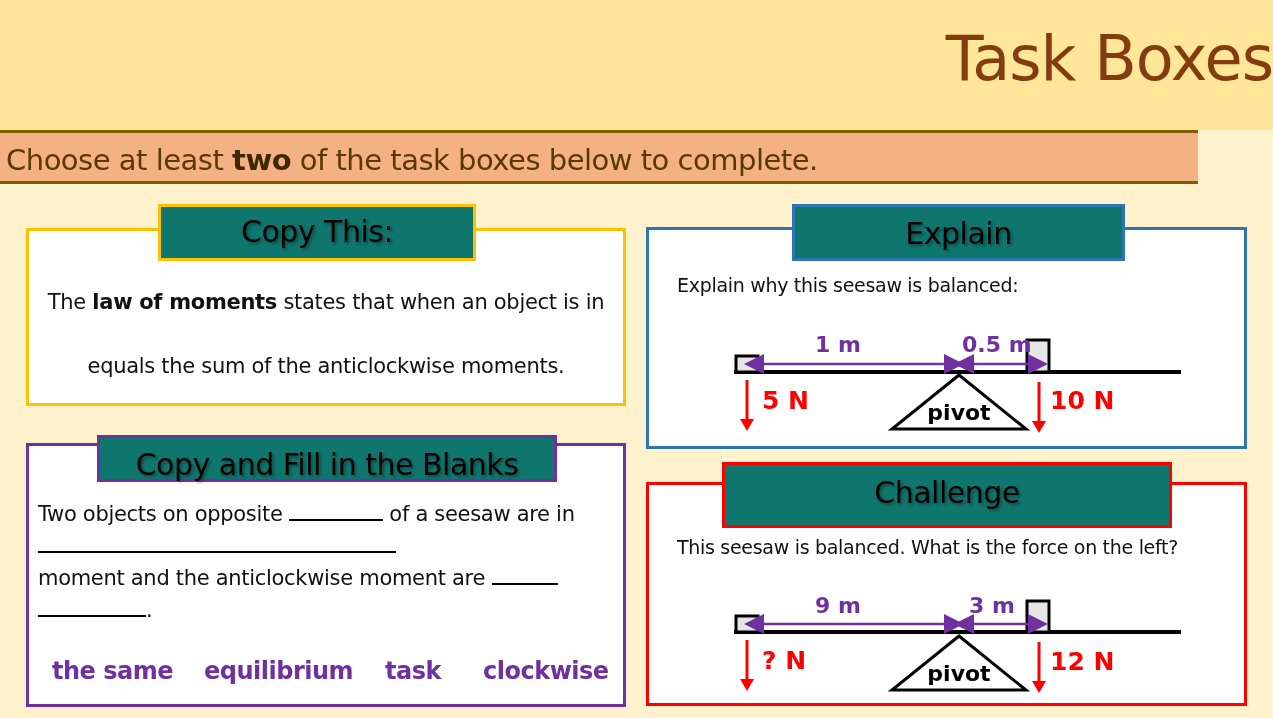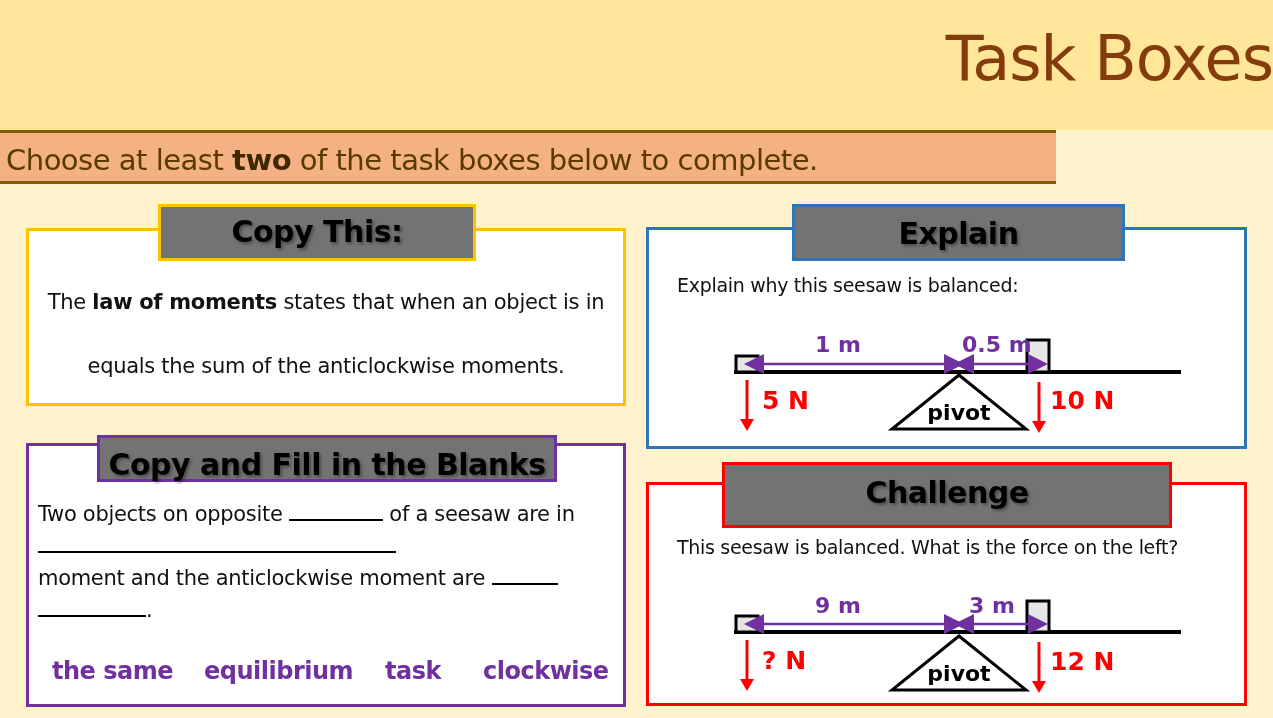--- a/index.html
+++ b/index.html
@@ -1,23 +1,23 @@
 <!DOCTYPE html>
 <html><head>
 <meta charset="utf-8">
 <style>
   html, body { margin:0; padding:0; }
   body { width:1273px; height:718px; overflow:hidden; background:#fff2cc; position:relative; font-family:"Liberation Sans", sans-serif; }
   .title-band { position:absolute; left:0; top:0; width:1273px; height:130px; background:#ffe699; }
   .title { position:absolute; left:0; top:22px; width:1273px; text-align:right; font-size:62px; color:#843c0c; font-family:"DejaVu Sans", sans-serif; letter-spacing:-1px; }
-  .instr-band { position:absolute; left:0; top:130px; width:1056px; height:54px; background:#f4b183; border-top:3px solid #7f6000; border-bottom:3px solid #7f6000; box-sizing:border-box; }
+  .instr-band { position:absolute; left:0; top:130px; width:1198px; height:54px; background:#f4b183; border-top:3px solid #7f6000; border-bottom:3px solid #7f6000; box-sizing:border-box; }
   .instr { position:absolute; left:6px; top:10px; font-size:29px; color:#5a3a00; font-family:"DejaVu Sans", sans-serif; letter-spacing:-0.5px; white-space:nowrap; }
   .instr b { color:#3f2800; }
   .box { position:absolute; background:#fff; box-sizing:border-box; }
-  .tab { position:absolute; background:#737373; box-sizing:border-box; text-align:center; font-weight:bold; font-size:30px; color:#000; font-family:"DejaVu Sans", sans-serif; text-shadow:2px 2px 3px rgba(0,0,0,0.35); letter-spacing:-0.5px; }
+  .tab { position:absolute; background:#0f766e; box-sizing:border-box; text-align:center; font-weight:normal; font-size:30px; color:#000; font-family:"DejaVu Sans", sans-serif; text-shadow:2px 2px 3px rgba(0,0,0,0.35); letter-spacing:-0.5px; }
   .body-text { position:absolute; font-size:21px; color:#111; font-family:"DejaVu Sans", sans-serif; letter-spacing:-0.3px; }
   .blank { display:inline-block; border-bottom:2px solid #000; height:18px; vertical-align:baseline; }
   .word { position:absolute; top:657px; font-size:24px; font-weight:bold; color:#7030a0; font-family:"DejaVu Sans", sans-serif; letter-spacing:-0.5px; }
   .diagram { position:absolute; }
   .diagram text { font-family:"DejaVu Sans", sans-serif; font-weight:bold; }
 </style>
 </head>
 <body>
 
 <div class="title-band"></div>

